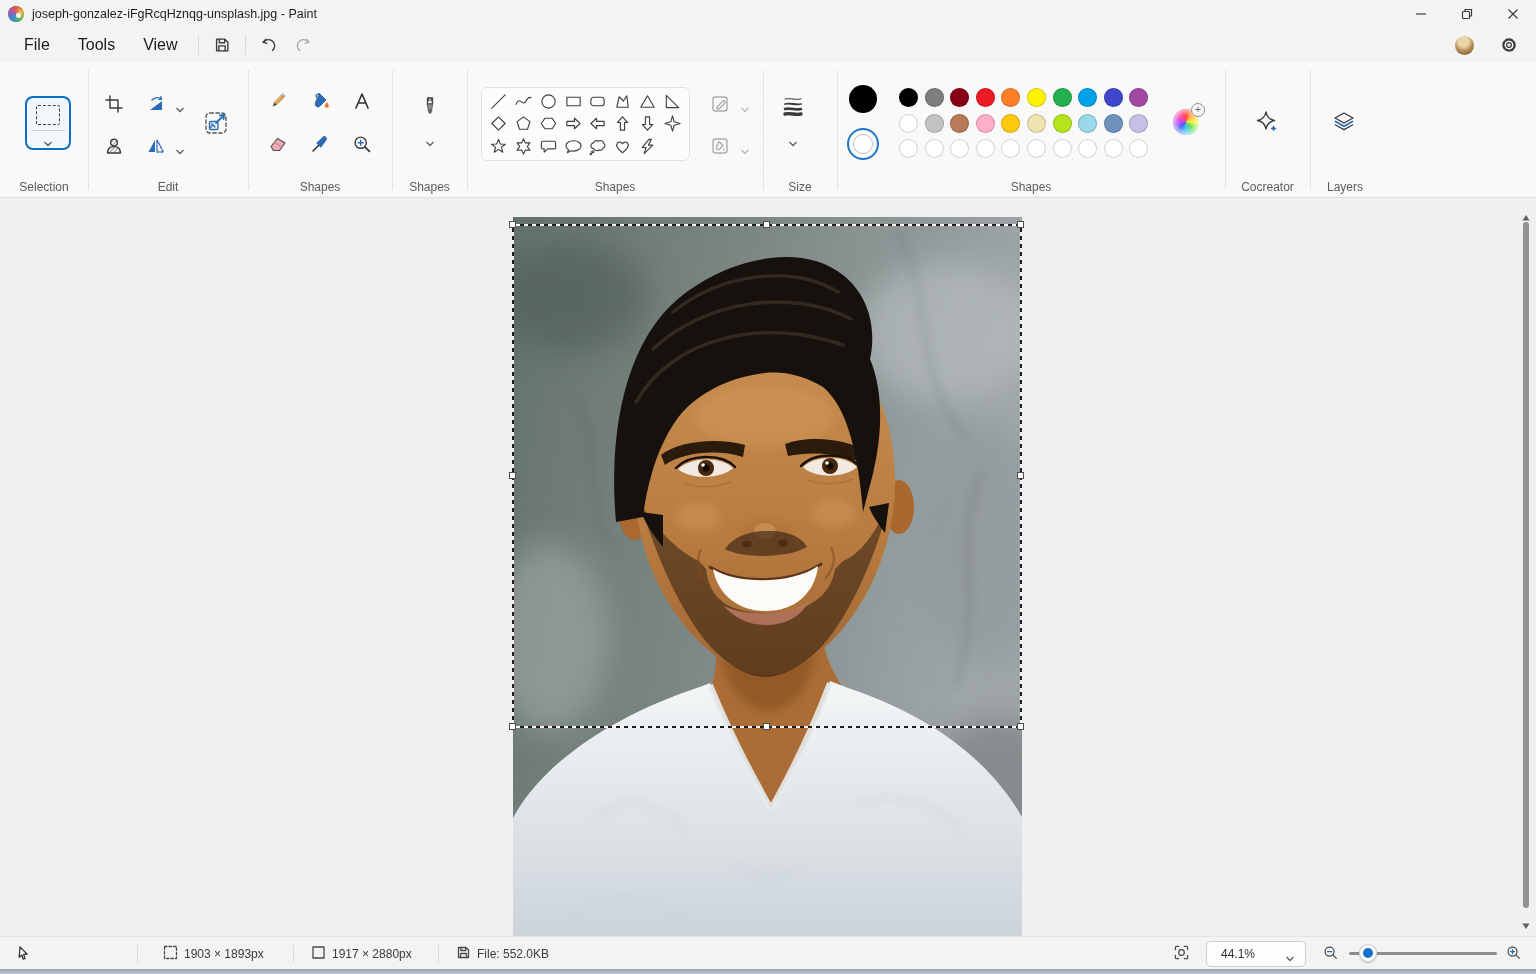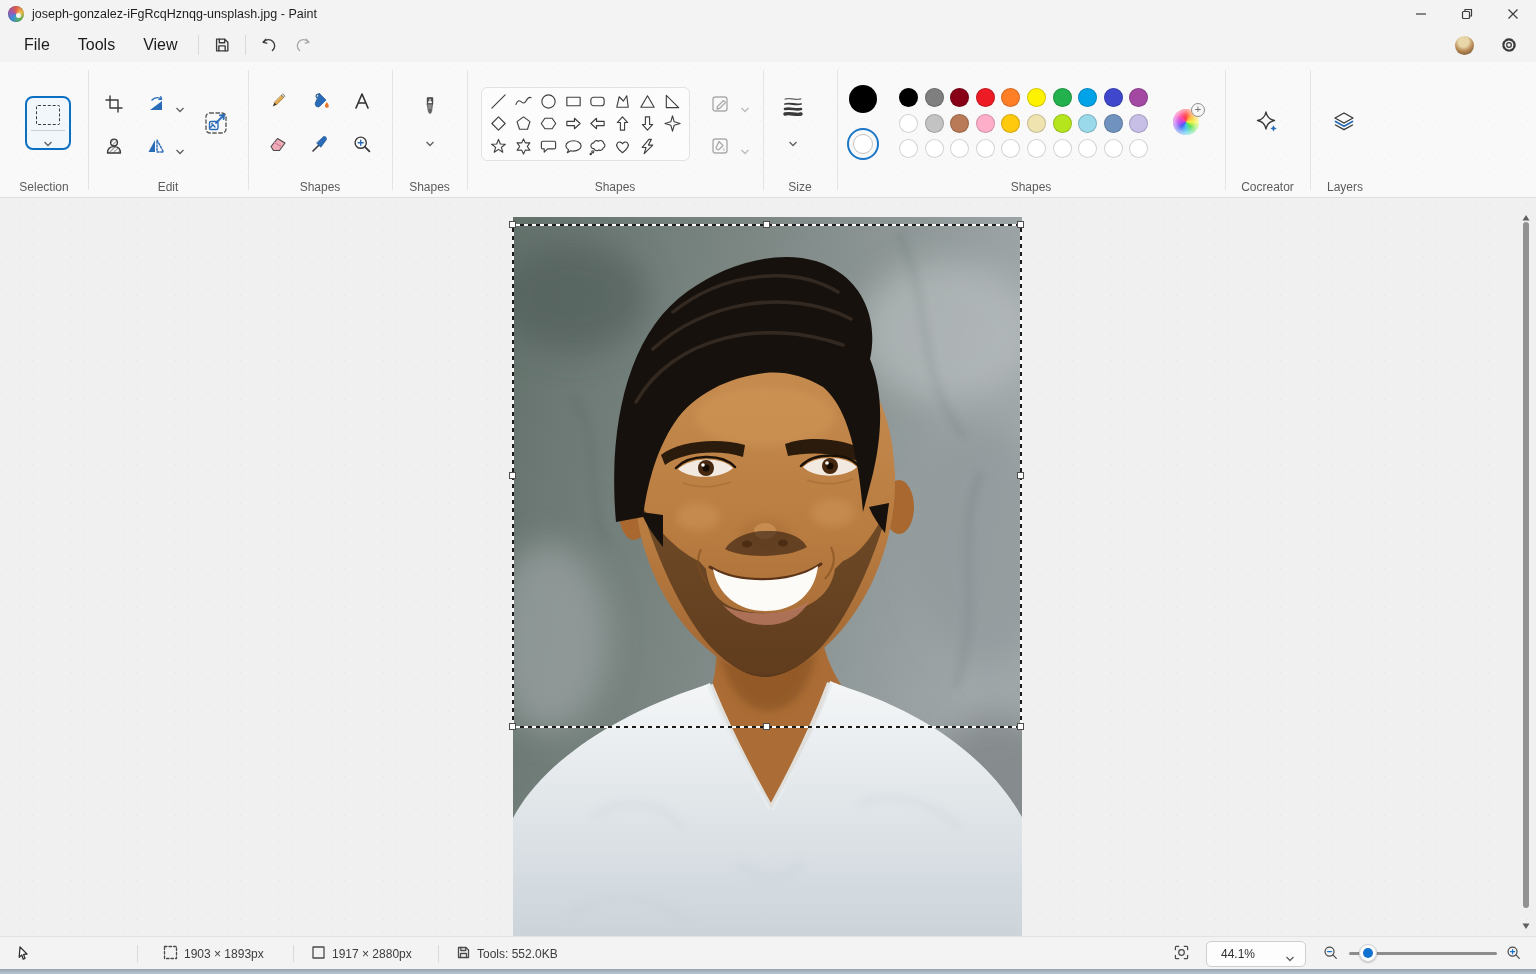--- a/index.html
+++ b/index.html
@@ -674,21 +674,21 @@
     </div>
     <div class="sb-sep" style="left:438px"></div>
     <div class="sb-item" style="left:456px">
       <span class="sb-icon">
         <svg viewBox="0 0 15 15">
             <path d="M2.5 2.5 H10 L12.5 5 V12.5 H2.5 Z"></path>
             <path d="M4.8 2.5 V5.5 H9.8 V2.7"></path>
             <path d="M4.5 12.5 V8.5 H10.5 V12.5"></path>
           </svg>
       </span>
-      <span>Tools: 552.0KB</span>
+      <span>File: 552.0KB</span>
     </div>
 
     <div class="sb-item" style="left:1174px">
       <span class="sb-icon">
         <svg viewBox="0 0 16 16">
             <path d="M1.5 5 V2.5 Q1.5 1.5 2.5 1.5 H5 M11 1.5 H13.5 Q14.5 1.5 14.5 2.5 V5 M14.5 11 V13.5 Q14.5 14.5 13.5 14.5 H11 M5 14.5 H2.5 Q1.5 14.5 1.5 13.5 V11"></path>
             <circle cx="8" cy="8" r="3"></circle>
           </svg>
       </span>
     </div>

